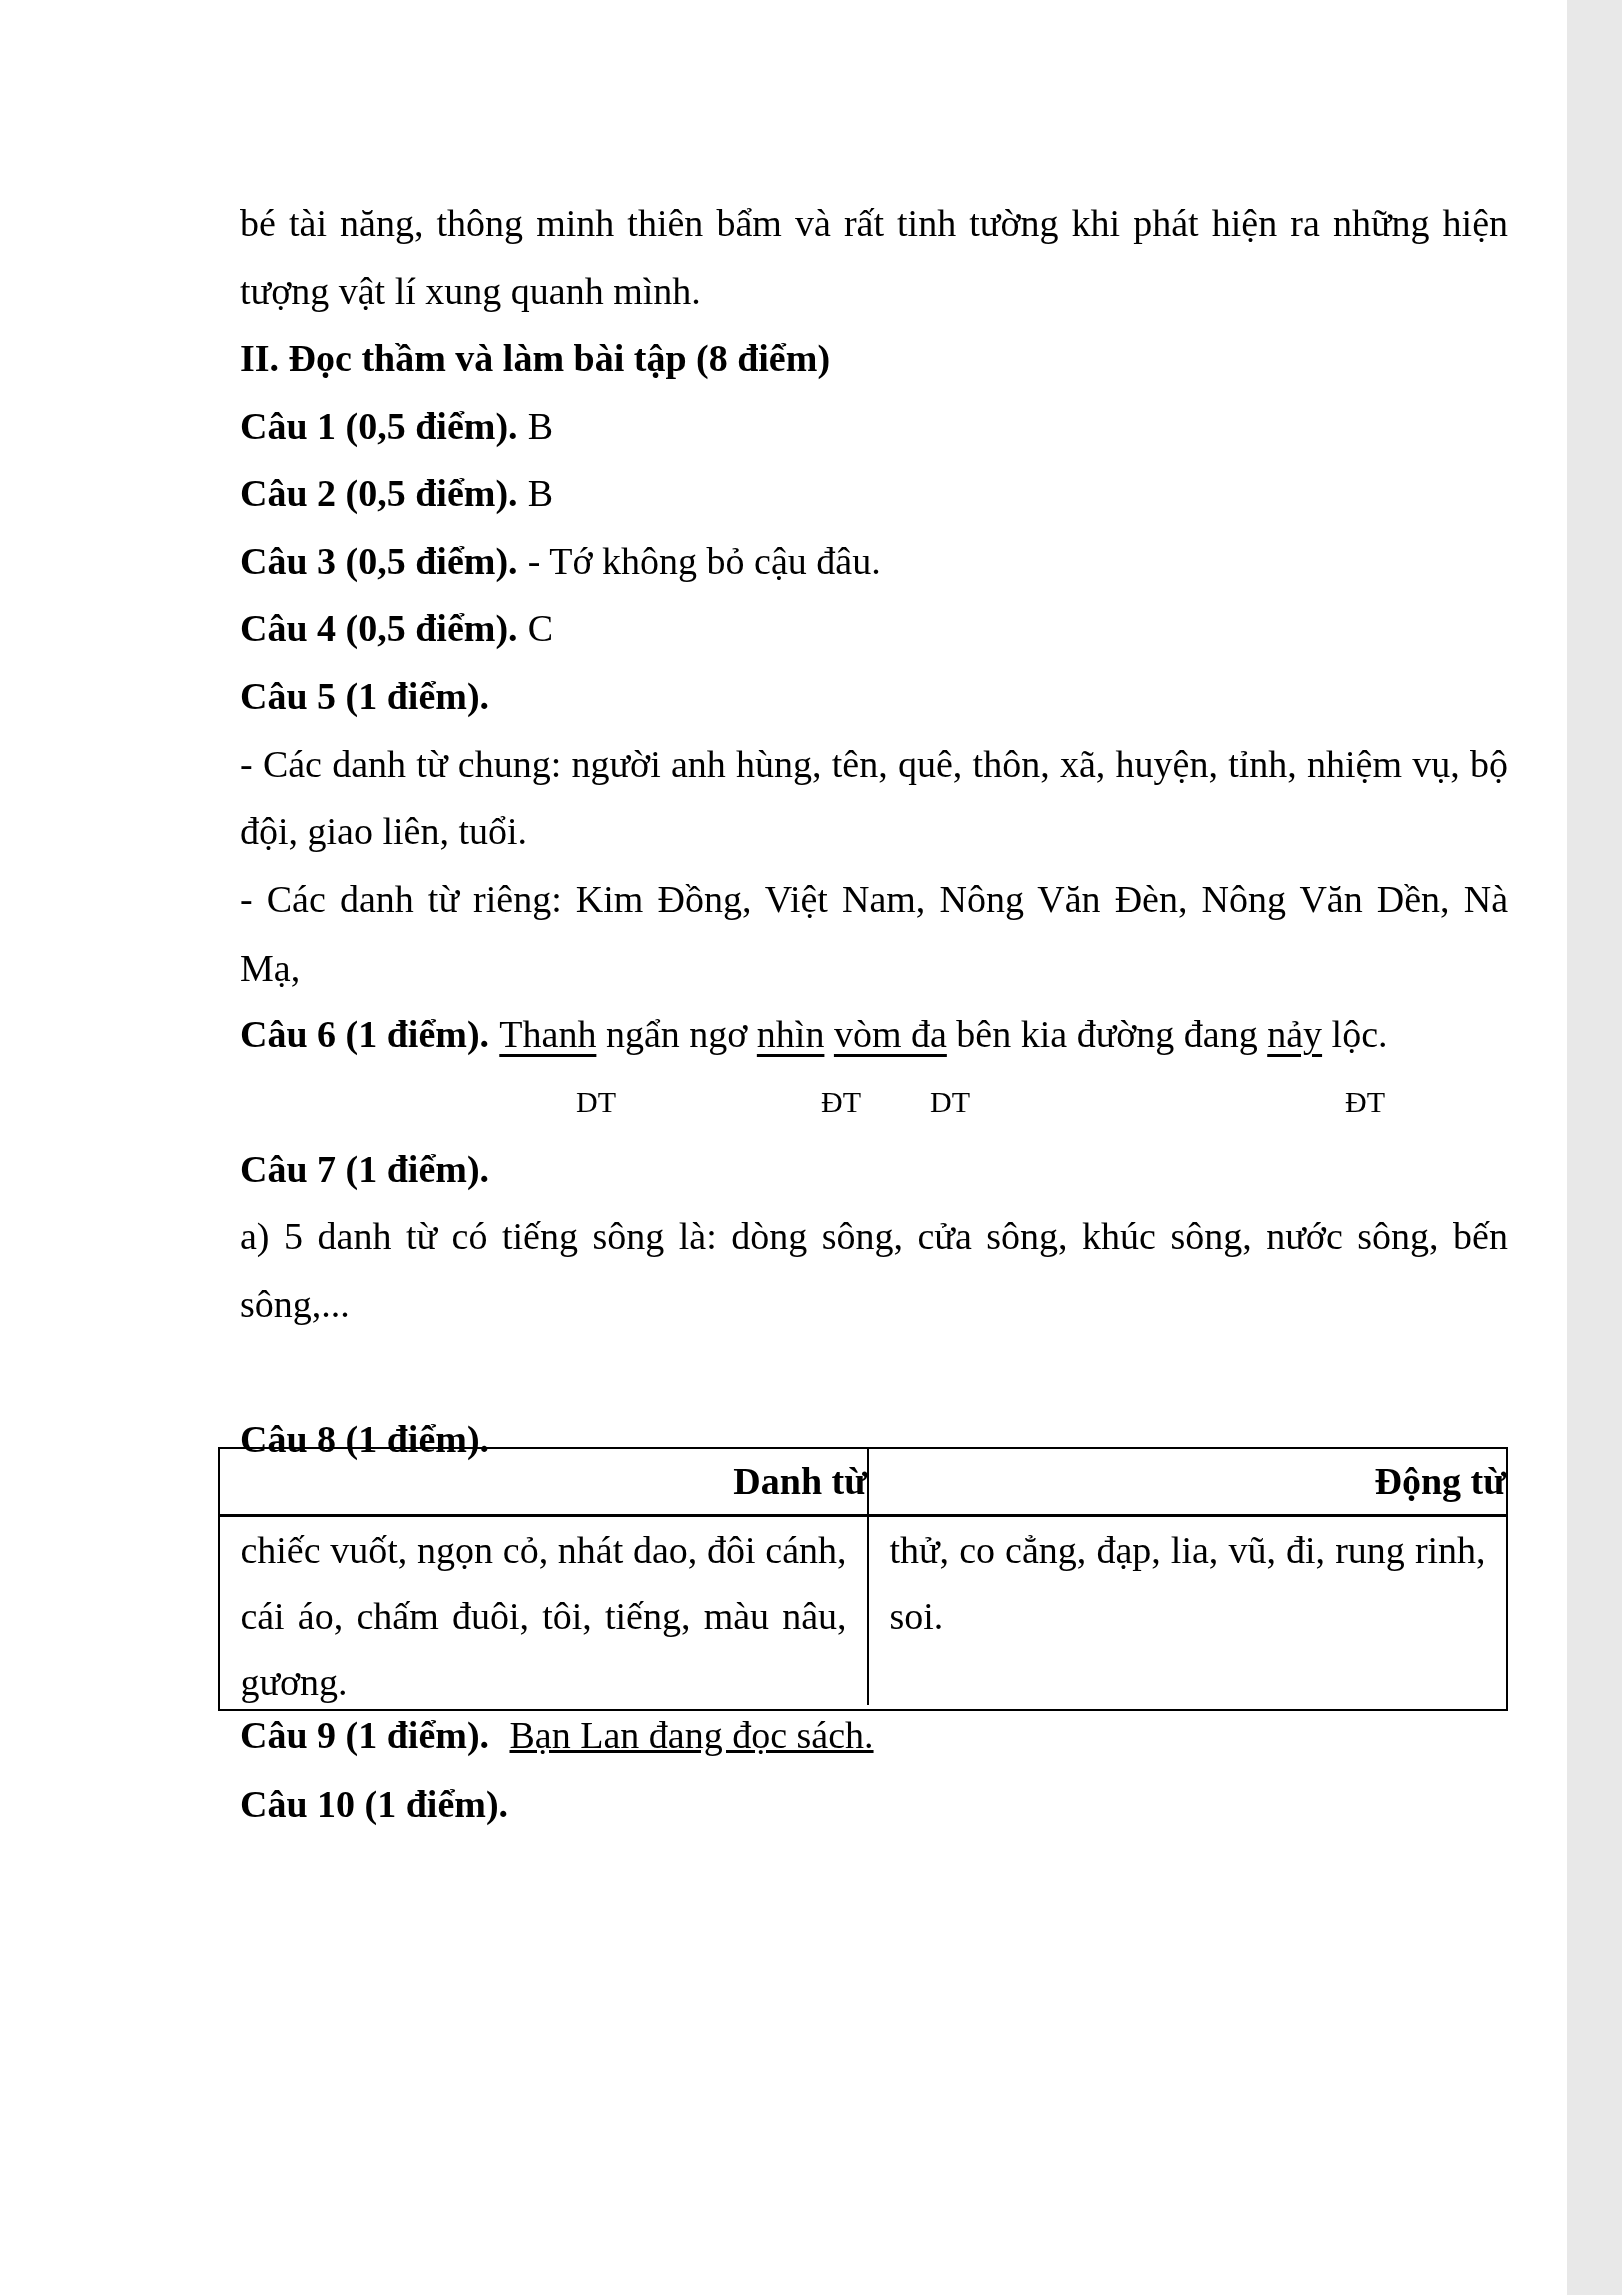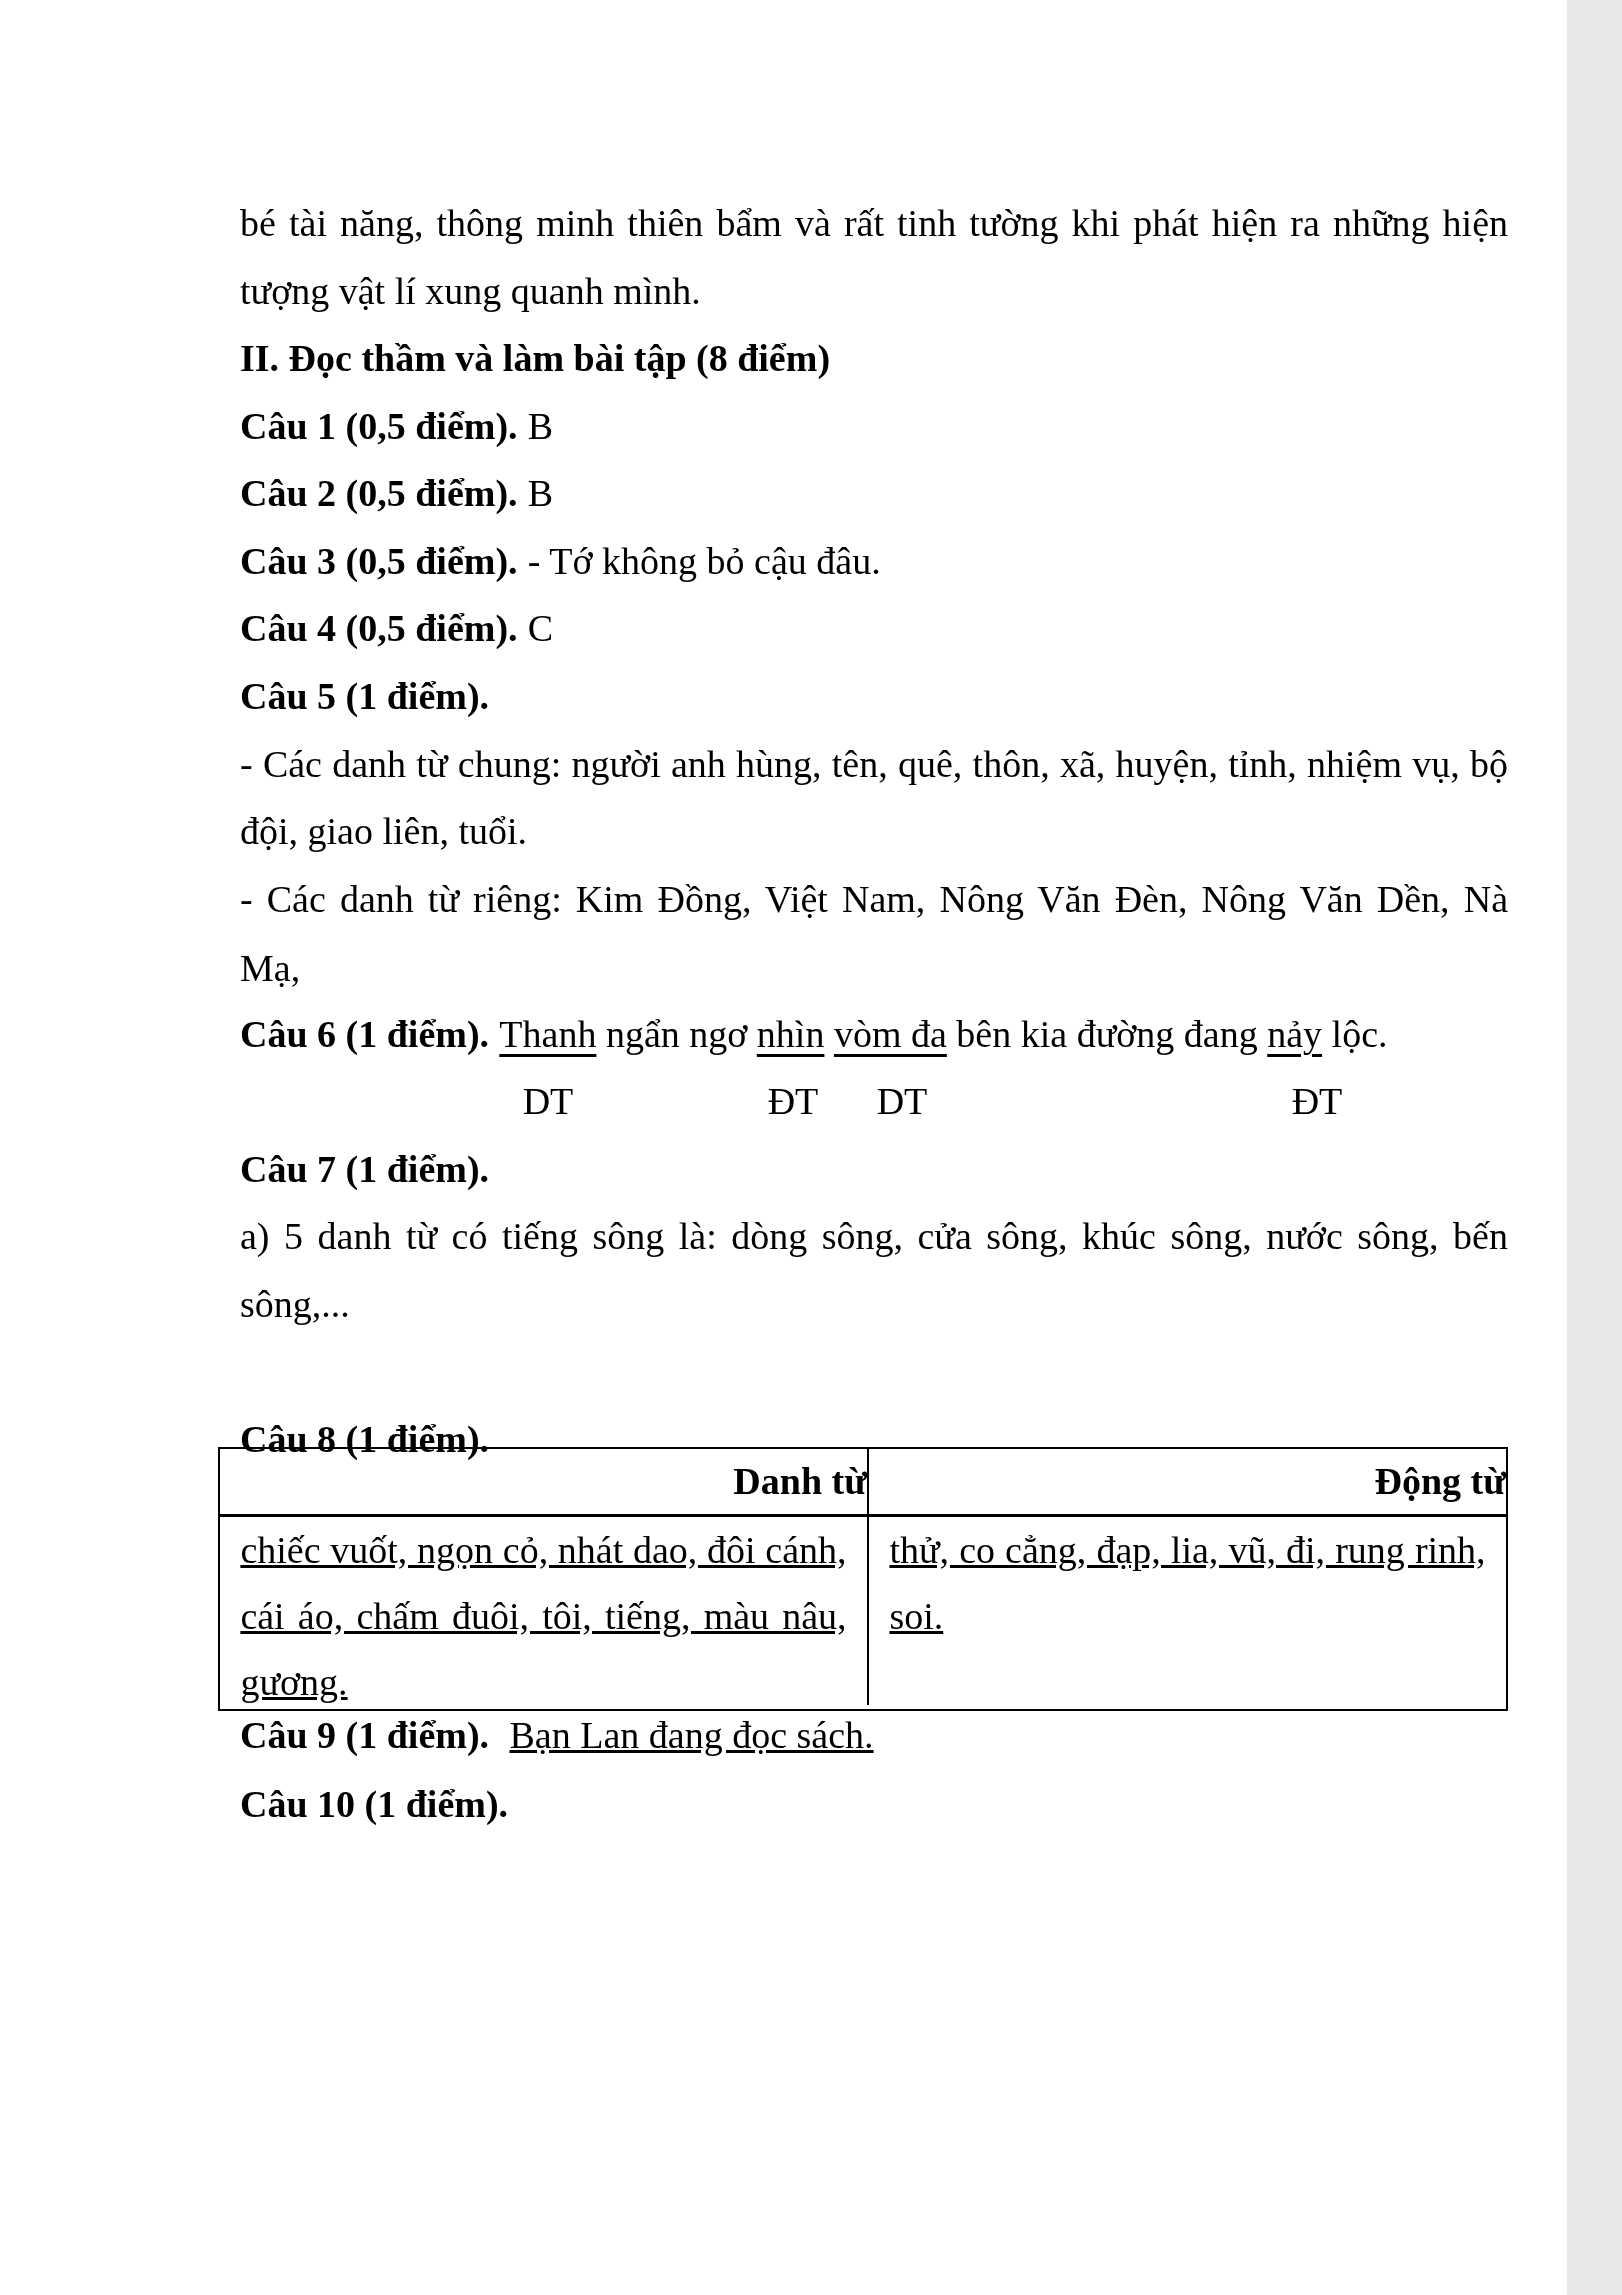--- a/index.html
+++ b/index.html
@@ -20,21 +20,21 @@
     white-space:normal;
   }
   .just{text-align:justify;text-align-last:justify;}
   .b{font-weight:700;}
   .ans{margin-left:10.2px;}
   .ans-wide{margin-left:20.4px;text-decoration:underline;}
   .u{text-decoration:underline;text-decoration-thickness:3.1px;text-underline-offset:7px;}
   .dtl{
     position:absolute;top:0;
     transform:translateX(-50%);
-    font-size:38px;line-height:69px;
+    font-size:30px;line-height:69px;margin-left:48px;
   }
   
   .ans-table{
     position:absolute;left:218px;top:1447px;
     width:1290px;height:264px;
     border:2.4px solid #000;
     box-sizing:border-box;
     font-size:38px;
   }
   .t-row{display:flex;box-sizing:border-box;}
@@ -45,21 +45,21 @@
   }
   .t-body{height:188px;}
   .t-cell{
     box-sizing:border-box;
     padding:0 20.4px;
     line-height:66px;
     overflow:visible;
   }
   .c1{width:649px;border-right:2.4px solid #000;flex:none;}
   .c2{flex:1;}
-  .cell-line{text-align:justify;text-decoration:underline;}
+  .cell-line{text-align:justify;}
   .cell-line.stretch{text-align-last:justify;}
 </style>
 </head>
 <body>
 
 <div class="page">
   <div class="content">
 
     <div class="ln just" style="top:189px">bé tài năng, thông minh thiên bẩm và rất tinh tường khi phát hiện ra những hiện</div>
     <div class="ln" style="top:257px">tượng vật lí xung quanh mình.</div>

